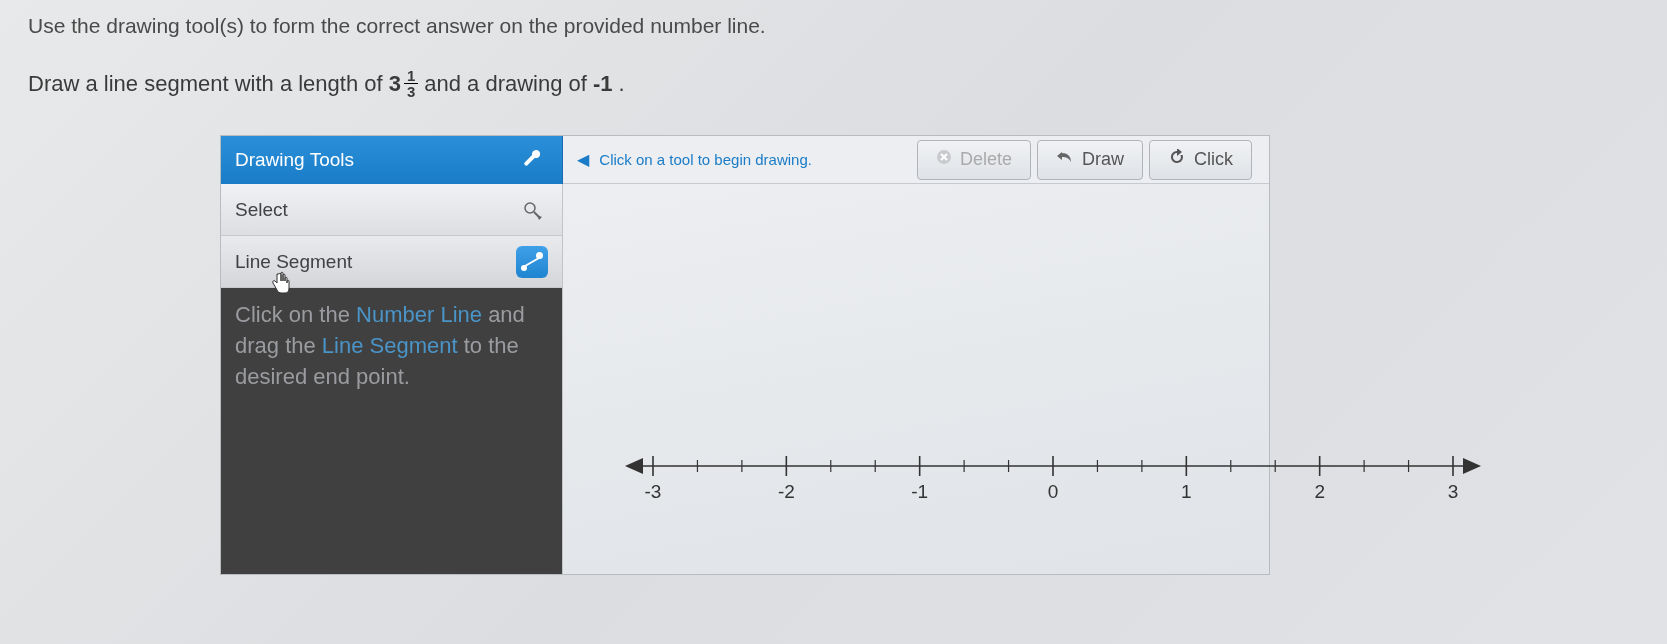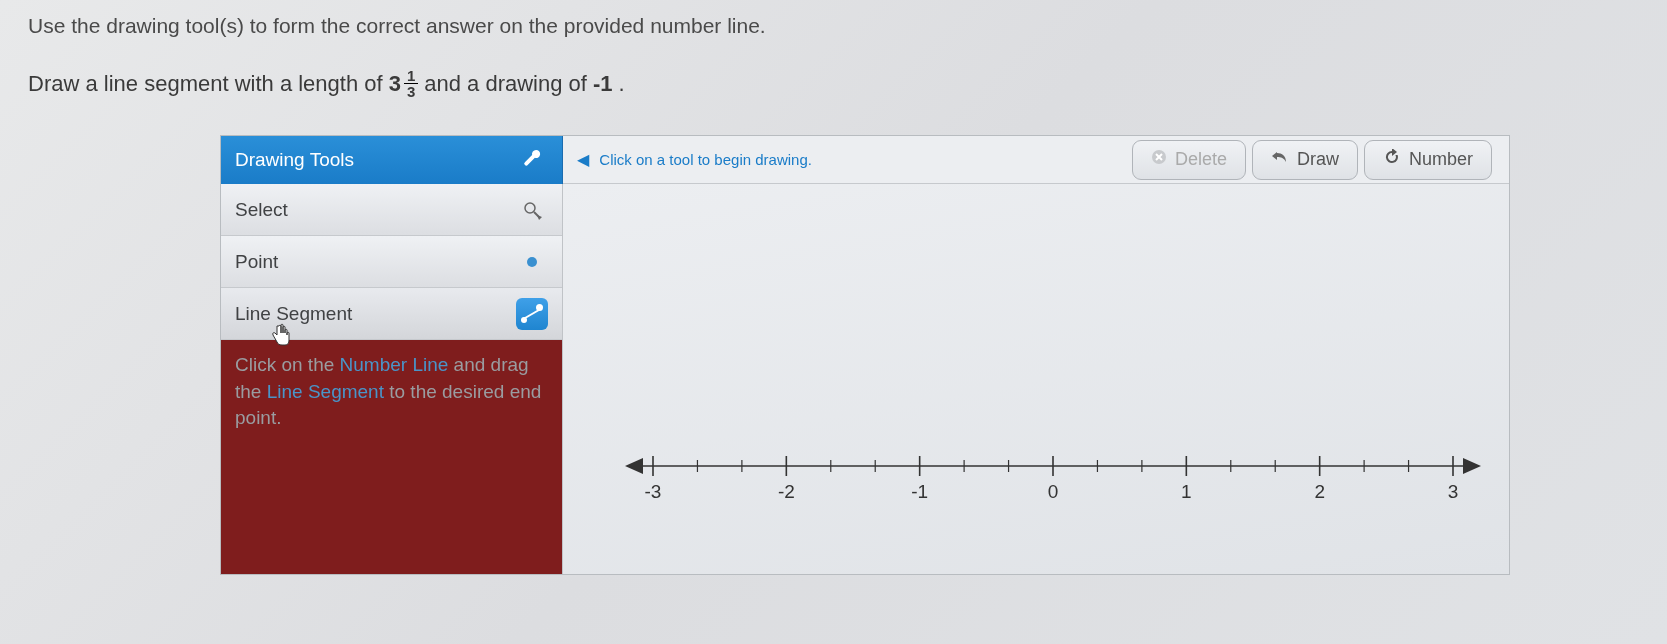--- a/index.html
+++ b/index.html
@@ -38,21 +38,21 @@
     flex-direction: column;
     align-items: center;
     font-size: 15px;
     line-height: 1;
   }
   .frac-num { border-bottom: 1.5px solid #000; padding: 0 3px; }
   .frac-den { padding: 0 3px; }
 
   .tool-container {
     margin: 16px 8px 0 220px;
-    width: 1290px;
+    width: 1050px;
     border: 1px solid #b8bcc0;
     background: #e8eaed;
     display: flex;
     flex-direction: column;
   }
   .top-bar {
     display: flex;
     height: 48px;
   }
   .dt-header {
@@ -94,38 +94,38 @@
   }
   .action-btn {
     display: flex;
     align-items: center;
     gap: 8px;
     padding: 0 18px;
     height: 40px;
     margin: 4px 3px;
     background: linear-gradient(#f0f2f5, #dfe2e6);
     border: 1px solid #b0b4b9;
-    border-radius: 9px;
+    border-radius: 4px;
     font-size: 18px;
     color: #555;
     cursor: pointer;
   }
   .action-btn.disabled {
     color: #aaa;
     cursor: default;
   }
   .action-btn .ico { font-size: 17px; }
 
   .body-row {
     display: flex;
     height: 390px;
   }
   .sidebar {
     width: 342px;
-    background: #7f1d1d;
+    background: #404040;
     border-right: 1px solid #c0c3c7;
     display: flex;
     flex-direction: column;
   }
   .tool-item {
     display: flex;
     align-items: center;
     justify-content: space-between;
     padding: 0 14px;
     height: 52px;
@@ -170,21 +170,21 @@
   }
   .line-seg-dot2 {
     position: absolute;
     width: 6px; height: 6px;
     background: #fff;
     border-radius: 50%;
     bottom: 7px; left: 5px;
   }
   .tool-hint {
     padding: 12px 14px;
-    font-size: 19px;
+    font-size: 22px;
     color: #9a9ca0;
     line-height: 1.4;
     position: relative;
   }
   .tool-hint .kw { color: #4a94c8; font-weight: 500; }
   .cursor-hand {
     position: absolute;
     top: -18px;
     left: 48px;
     font-size: 22px;
@@ -267,43 +267,35 @@
               </svg>
           </span>
           <span>Draw</span>
         </div>
         <div class="action-btn">
           <span class="ico">
             <svg width="18" height="16" viewBox="0 0 18 16">
                 <path fill="#555" d="M9 2a6 6 0 1 0 5.6 4h-2.2A4 4 0 1 1 9 4V7l5-4-5-4v3z"></path>
               </svg>
           </span>
-          <span>Number</span>
+          <span>Click</span>
         </div>
       </div>
     </div>
   </div>
 
   <div class="body-row">
     <div class="sidebar">
       <div class="tool-item">
         <span>Select</span>
         <span class="tool-icon">
           <svg width="22" height="22" viewBox="0 0 22 22">
               <circle cx="9" cy="9" r="5" fill="none" stroke="#666" stroke-width="1.5"></circle>
               <line x1="13" y1="13" x2="19" y2="19" stroke="#666" stroke-width="2"></line>
               <path d="M16 16 L21 18 L18 21 z" fill="#666"></path>
-            </svg>
-        </span>
-      </div>
-      <div class="tool-item">
-        <span>Point</span>
-        <span class="tool-icon">
-          <svg width="14" height="14">
-              <circle cx="7" cy="7" r="5" fill="#3a90d0"></circle>
             </svg>
         </span>
       </div>
       <div class="tool-item selected">
         <span>Line Segment</span>
         <span class="tool-icon line-seg-icon">
           <span class="line-seg-dot2"></span>
         </span>
       </div>
       <div class="tool-hint">

